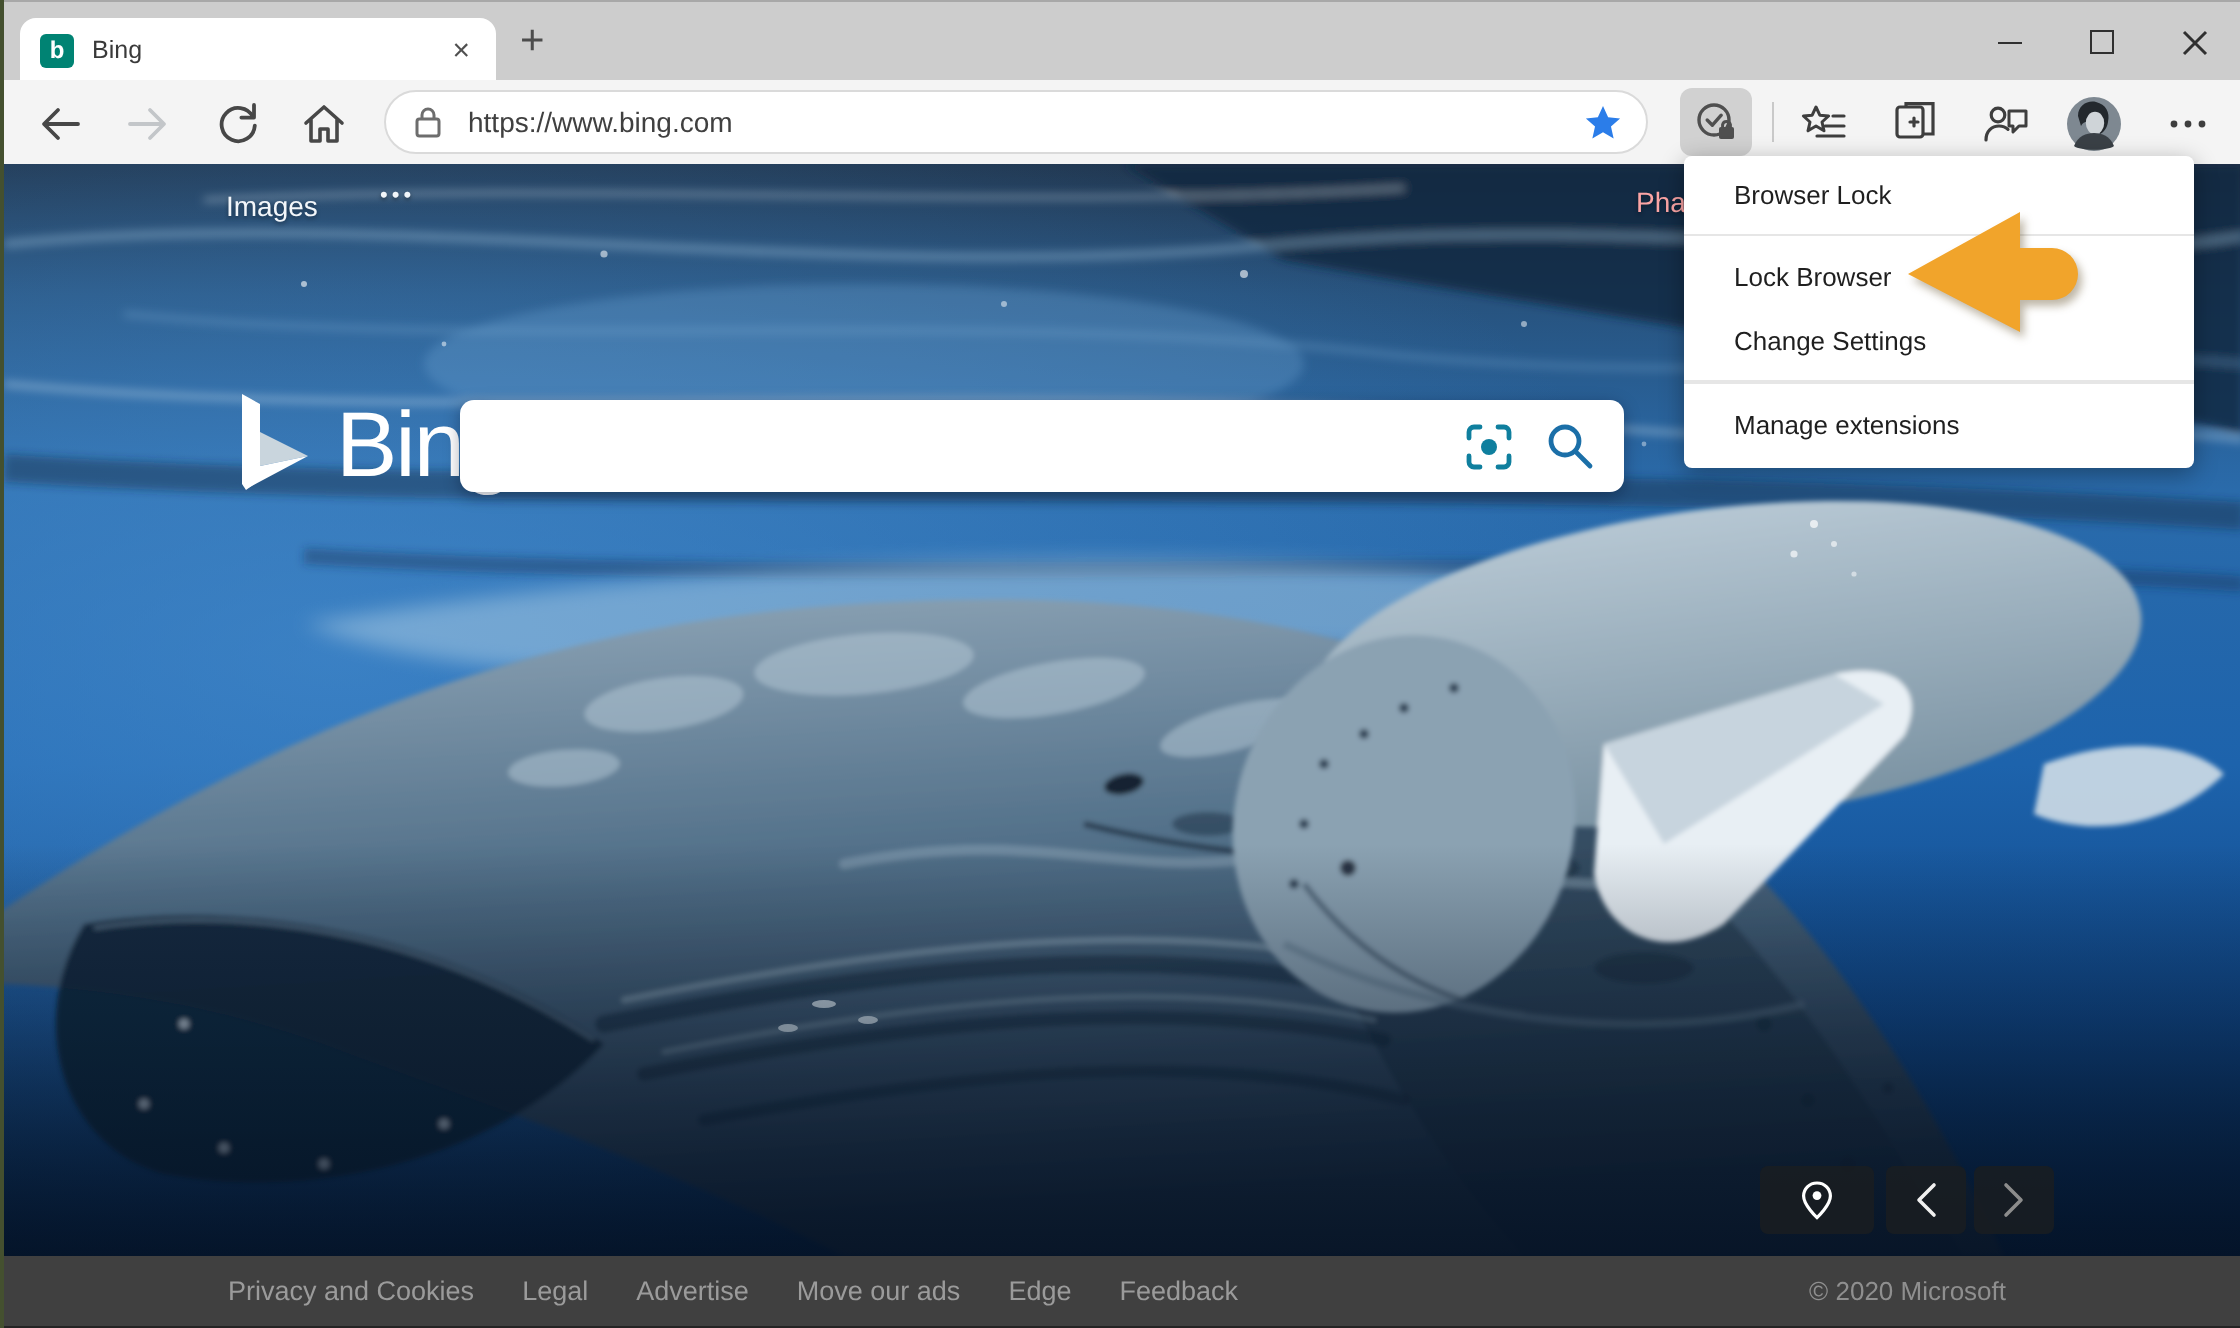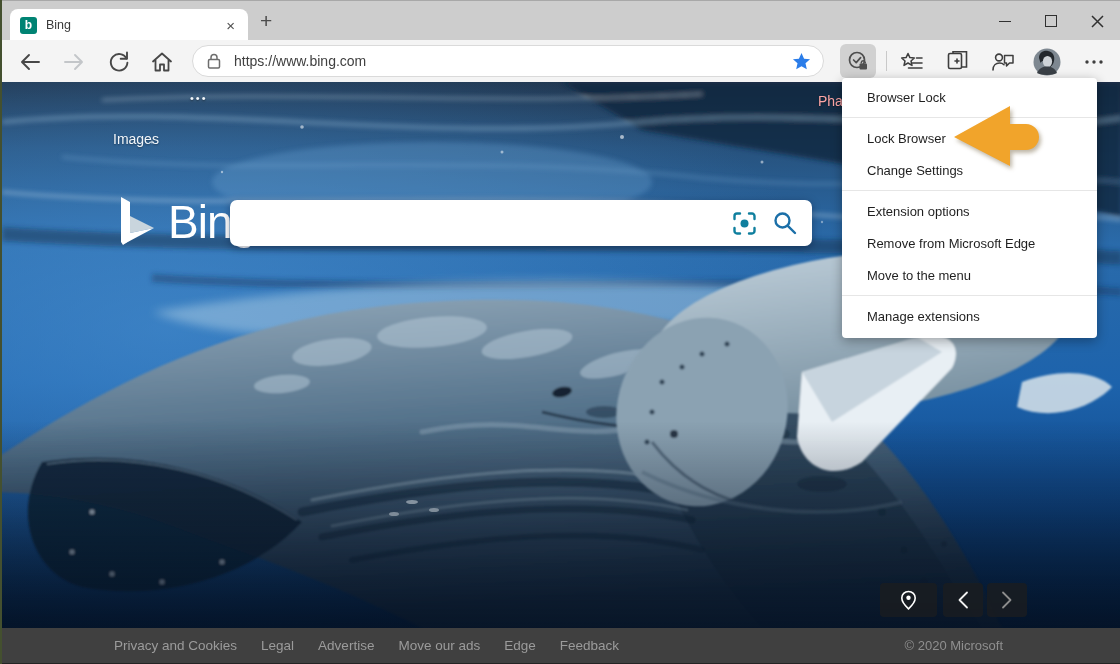--- a/index.html
+++ b/index.html
@@ -21,21 +21,21 @@
   .toolbar{position:absolute;left:0;top:40px;width:100%;height:42px;background:#f4f4f4;}
   .navbtn{position:absolute;top:48px;width:28px;height:28px;display:flex;align-items:center;justify-content:center;}
   .addressbar{position:absolute;left:190px;top:45px;width:632px;height:32px;background:#ffffff;border:1px solid #dadada;border-radius:17px;box-sizing:border-box;display:flex;align-items:center;padding:0 12px 0 13px;}
   .url{font-size:14px;color:#404040;flex:1;margin-left:10px;border:none;outline:none;background:transparent;font-family:"Liberation Sans",sans-serif;}
   .extbtn{position:absolute;left:838px;top:44px;width:36px;height:34px;background:#d1d1d1;border-radius:6px;display:flex;align-items:center;justify-content:center;}
   .tsep{position:absolute;left:884px;top:51px;width:1px;height:20px;background:#c9c9c9;}
   .iconbtn{position:absolute;top:47px;width:30px;height:30px;display:flex;align-items:center;justify-content:center;}
   
   .hero{position:absolute;left:0;top:82px;width:1120px;height:546px;overflow:hidden;background:#134a82;}
   .hero svg.art{position:absolute;left:0;top:0;}
-  .pg-nav-images{position:absolute;left:111px;top:13px;color:#f2f6fa;font-size:14px;text-shadow:0 1px 2px rgba(0,0,0,.4);margin-top:36px;}
+  .pg-nav-images{position:absolute;left:111px;top:13px;color:#f2f6fa;font-size:14px;text-shadow:0 1px 2px rgba(0,0,0,.4);}
   .pg-nav-dots{position:absolute;left:188px;top:10px;color:#f2f6fa;font-size:11px;letter-spacing:2px;text-shadow:0 1px 2px rgba(0,0,0,.4);}
   .pg-signin{position:absolute;left:816px;top:11px;color:#fca5a5;font-size:14px;text-shadow:0 1px 2px rgba(0,0,0,.4);}
   .logo{position:absolute;left:112px;top:114px;display:flex;align-items:flex-start;}
   .logo-text{color:#ffffff;font-size:46px;font-weight:400;letter-spacing:-1px;margin-left:8px;line-height:52px;}
   .searchbox{position:absolute;left:228px;top:118px;width:582px;height:46px;background:#fff;border-radius:7px;box-shadow:0 2px 8px rgba(0,10,30,.35);display:flex;align-items:center;padding:0 14px 0 16px;box-sizing:border-box;}
   .searchinput{flex:1;border:none;outline:none;font-size:18px;color:#222;background:transparent;font-family:"Liberation Sans",sans-serif;}
   .heronav{position:absolute;top:501px;height:34px;border-radius:4px;background:rgba(26,29,33,.85);display:flex;align-items:center;justify-content:center;}
   .btn-pin{left:878px;width:57px;}
   .btn-prev{left:941px;width:40px;}
   .btn-next{left:985px;width:40px;}
@@ -366,25 +366,20 @@
   </div>
 
   <div class="extmenu">
     <div class="title-row">Browser Lock</div>
     <hr>
     <div class="grp">
       <div class="mi">Lock Browser</div>
       <div class="mi">Change Settings</div>
     </div>
     <hr>
-    <div class="grp">
-      <div class="mi">Extension options</div>
-      <div class="mi">Remove from Microsoft Edge</div>
-      <div class="mi">Move to the menu</div>
-    </div>
     <hr>
     <div class="grp">
       <div class="mi">Manage extensions</div>
     </div>
   </div>
 
   <svg class="arrow-callout" width="100" height="75" viewBox="0 0 100 75">
     <path d="M7 37 L63 6 L63 24 L79 24 A 13 13 0 0 1 79 50 L63 50 L63 66 Z" fill="#f1a42b"></path>
   </svg>
 

